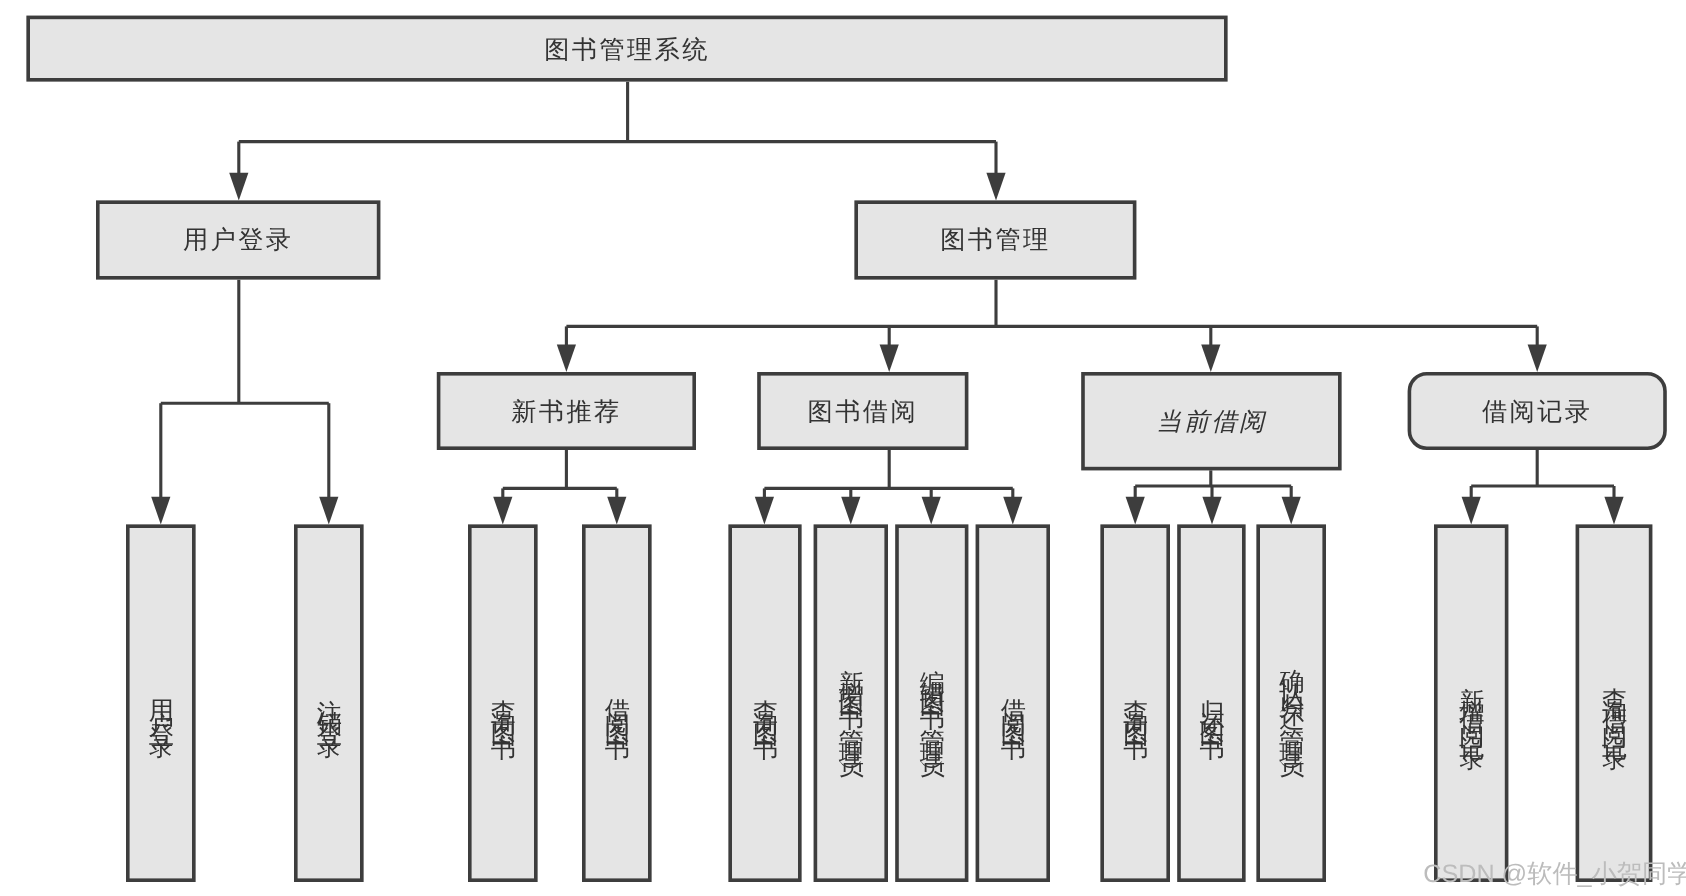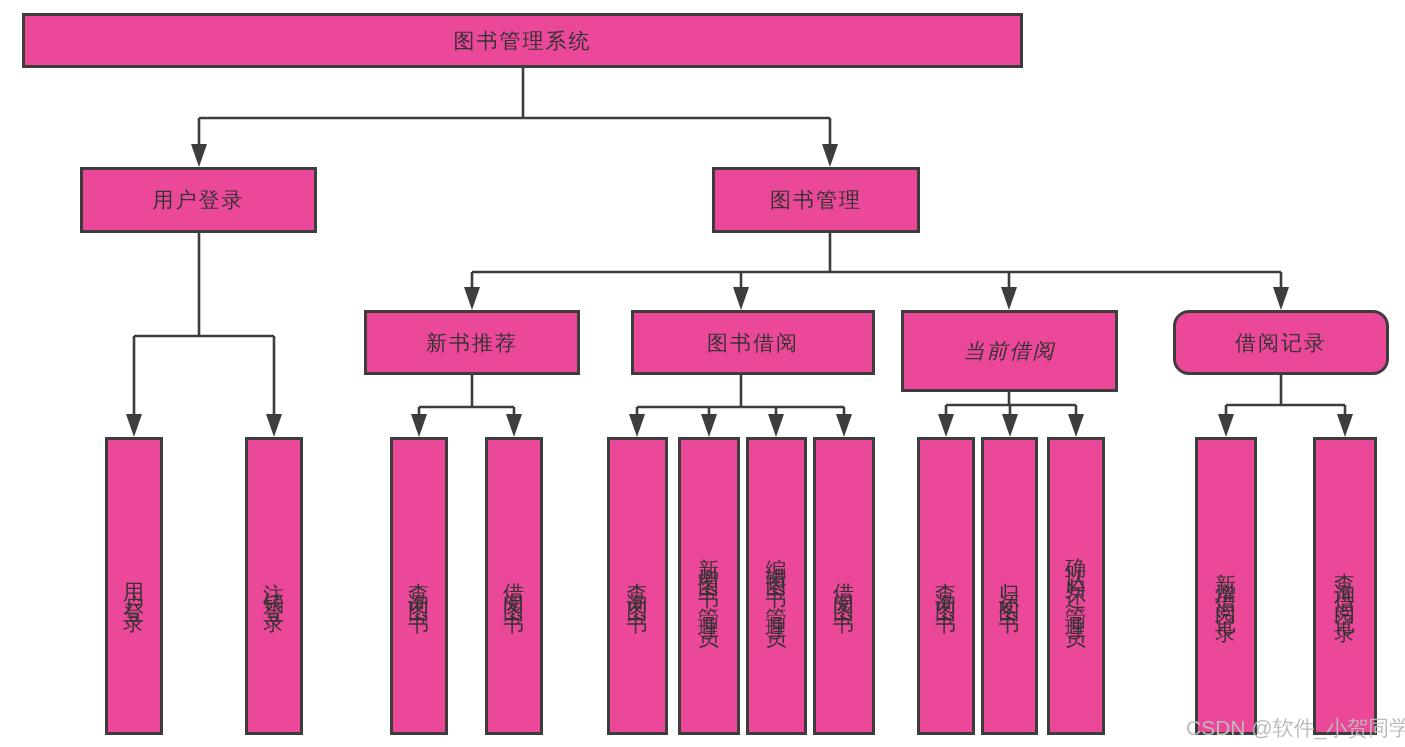--- a/index.html
+++ b/index.html
@@ -13,21 +13,21 @@
   }
   #connectors {
     position: absolute;
     left: 0; top: 0;
     width: 1405px; height: 747px;
   }
   .node {
     position: absolute;
     box-sizing: border-box;
     border: 3px solid #3d3d3d;
-    background: #ec4899;
+    background: #e5e5e5;
     display: flex;
     align-items: center;
     justify-content: center;
     color: #333333;
   }
   .node-h span {
     font-size: 21px;
     letter-spacing: 2px;
     white-space: nowrap;
   }
@@ -132,28 +132,28 @@
     </g>
   </svg>
 
   <div class="node node-h" style="left:22px; top:13px; width:1001px; height:55px;">
     <span>图书管理系统</span>
   </div>
 
   <div class="node node-h" style="left:80px; top:167px; width:237px; height:66px;">
     <span>用户登录</span>
   </div>
-  <div class="node node-h" style="left:712px; top:167px; width:208px; height:66px;">
+  <div class="node node-h" style="left:712px; top:167px; width:235px; height:66px;">
     <span>图书管理</span>
   </div>
 
   <div class="node node-h" style="left:364px; top:310px; width:216px; height:65px;text-align:center;">
     <span>新书推荐</span>
   </div>
-  <div class="node node-h" style="left:631px; top:310px; width:244px; height:65px;">
+  <div class="node node-h" style="left:631px; top:310px; width:176px; height:65px;">
     <span>图书借阅</span>
   </div>
   <div class="node node-h" style="left:901px; top:310px; width:217px; height:82px;font-style:italic;">
     <span>当前借阅</span>
   </div>
   <div class="node node-h" style="left:1173px; top:310px; width:216px; height:65px;border-radius:16px;">
     <span>借阅记录</span>
   </div>
 
   <div class="node node-v" style="left:105px; top:437px; width:58px; height:298px;">

